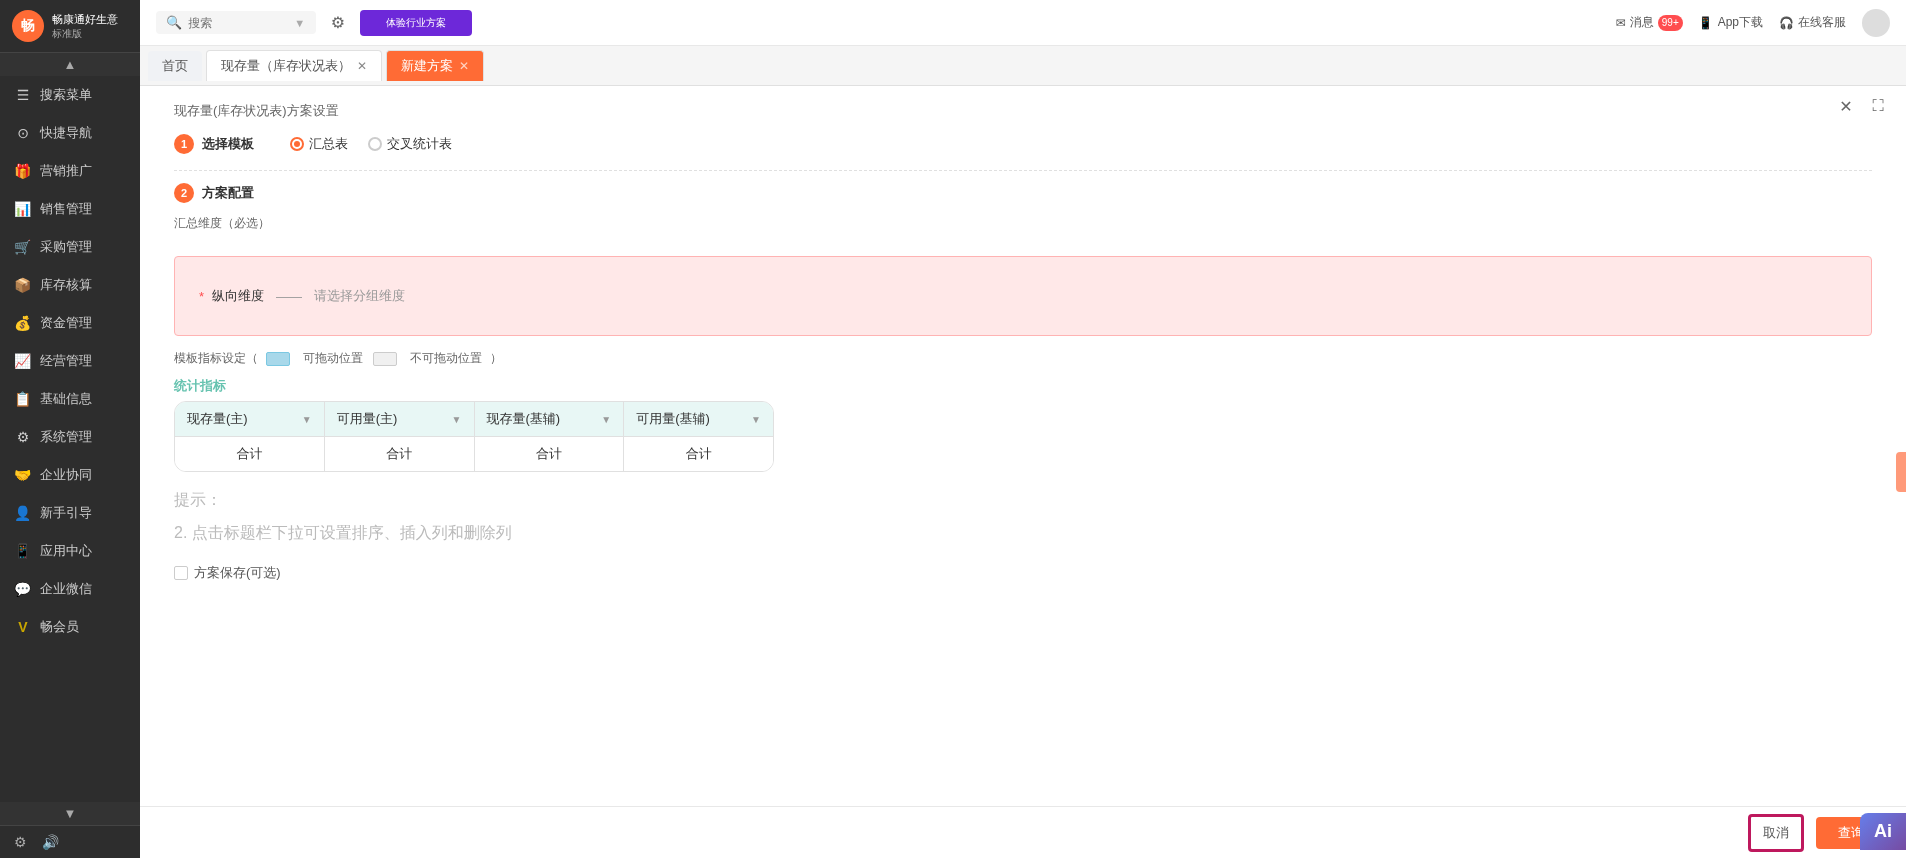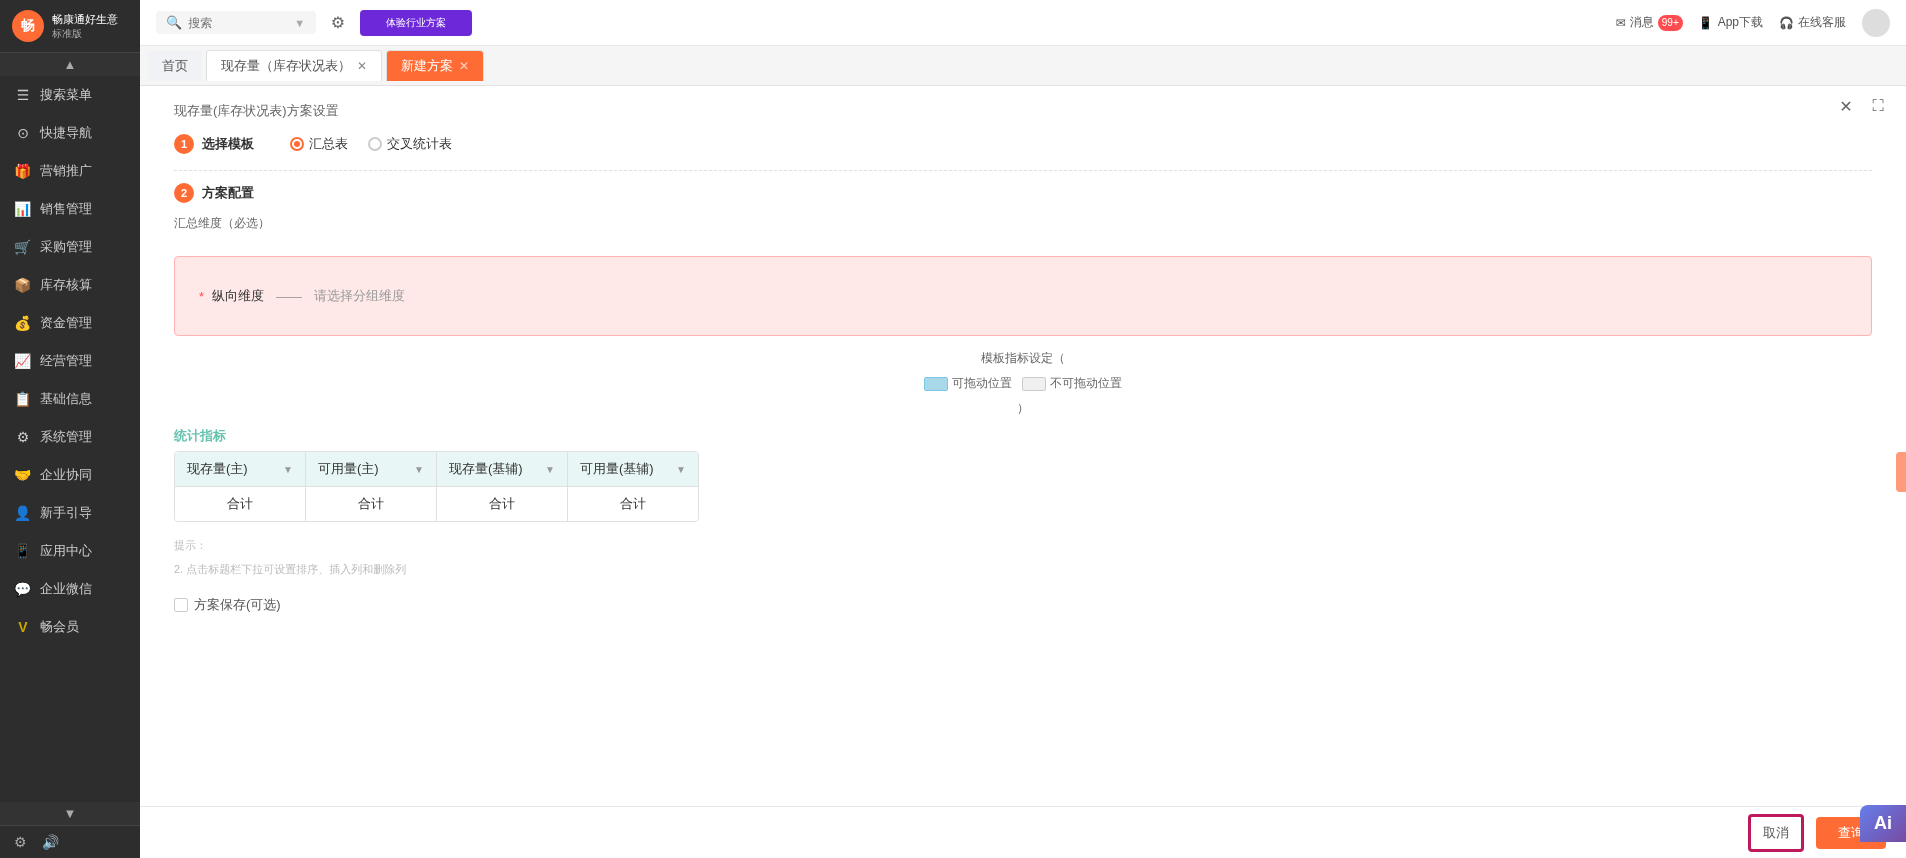--- a/index.html
+++ b/index.html
@@ -351,54 +351,53 @@
     .indicator-settings {
       margin-bottom: 10px;
     }
     .indicator-settings-label {
       font-size: 12px;
       color: #666;
       display: flex;
       align-items: center;
       gap: 8px;
       margin-bottom: 10px;
-      flex-direction: column;
     }
     .indicator-legend {
       display: flex;
       align-items: center;
       gap: 10px;
     }
     .legend-item {
       display: flex;
       align-items: center;
-      gap: 4px;
+      gap: 13px;
       font-size: 12px;
       color: #666;
     }
     .legend-box {
       width: 24px;
       height: 14px;
       border-radius: 2px;
     }
     .legend-box.draggable { background: #a8d8ea; border: 1px solid #7bc8e2; }
     .legend-box.non-draggable { background: #f0f0f0; border: 1px solid #ccc; }
 
     
     .stats-table-header {
       font-size: 13px;
       color: #67c3b0;
       font-weight: 600;
       margin-bottom: 6px;
     }
     .stats-table {
       border: 1px solid #e0e0e0;
-      border-radius: 4px;
+      border-radius: 12px;
       overflow: hidden;
-      width: 525px;
+      width: 600px;
     }
     .stats-table-row {
       display: flex;
     }
     .stats-table-cell {
       flex: 1;
       padding: 8px 12px;
       border-right: 1px solid #e0e0e0;
       font-size: 13px;
       color: #333;
@@ -415,21 +414,21 @@
       background: #fff;
       justify-content: center;
       border-top: 1px solid #e0e0e0;
     }
     .chevron-icon { color: #999; font-size: 10px; }
 
     
     .tips-section {
       margin: 14px 0;
       color: #bbb;
-      font-size: 11px;
+      font-size: 16px;
       line-height: 1.8;
     }
     .tips-section .tip-title { color: #bbb; margin-bottom: 4px; }
 
     
     .save-option {
       display: flex;
       align-items: center;
       gap: 6px;
       margin-top: 16px;
@@ -483,21 +482,21 @@
       transform: translateY(-50%);
       width: 10px;
       height: 40px;
       background: #ff9a7a;
       border-radius: 4px 0 0 4px;
     }
 
     
     .ai-badge {
       position: fixed;
-      bottom: 16px;
+      bottom: 8px;
       right: 0;
       background: linear-gradient(135deg, #667eea, #764ba2);
       color: white;
       padding: 8px 14px;
       font-size: 18px;
       font-weight: bold;
       border-radius: 8px 0 0 0;
     }
   </style>
 </head>

